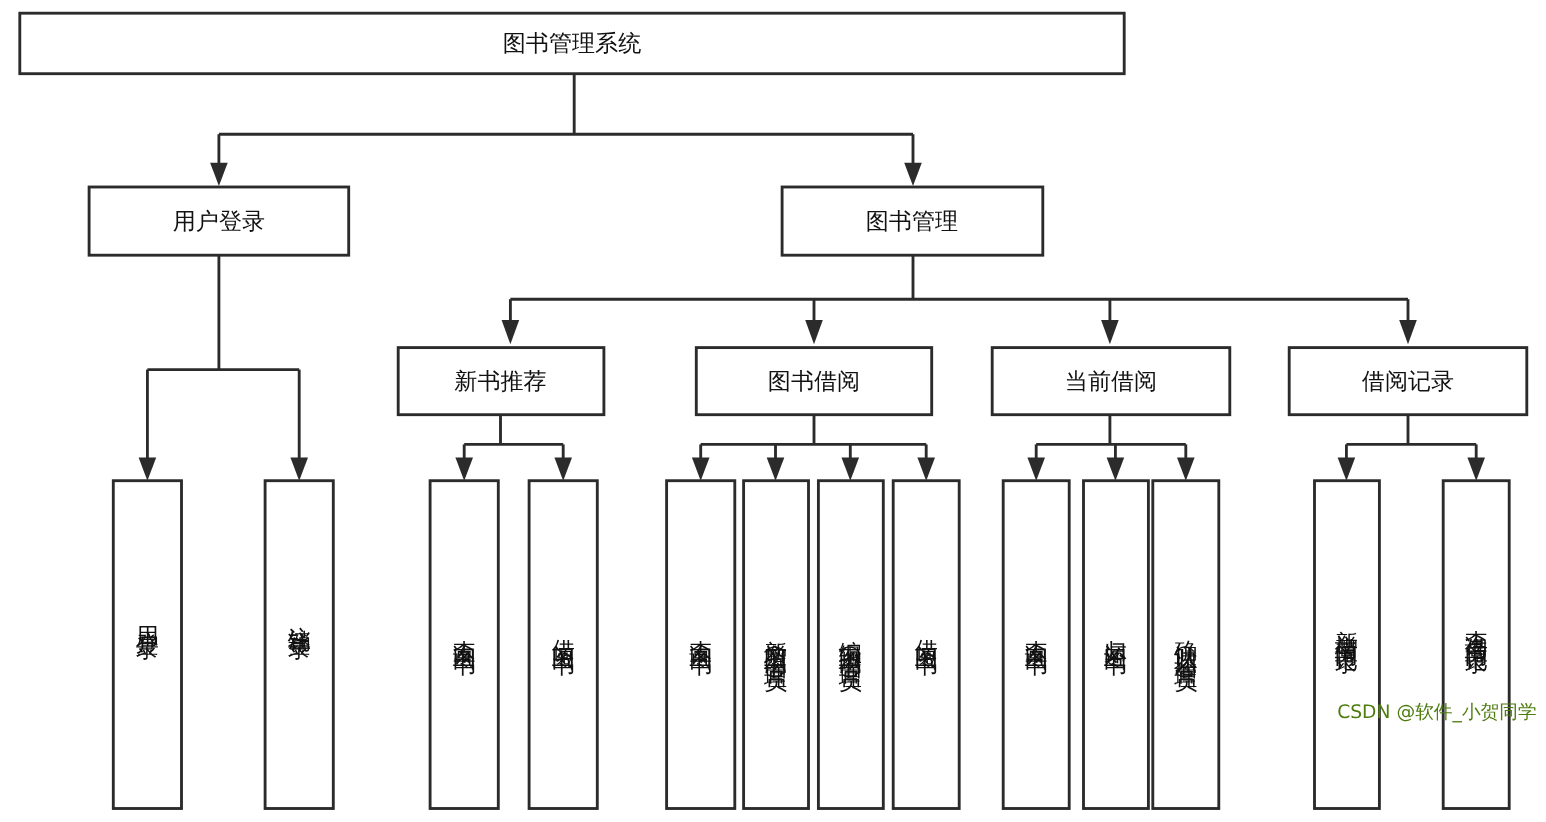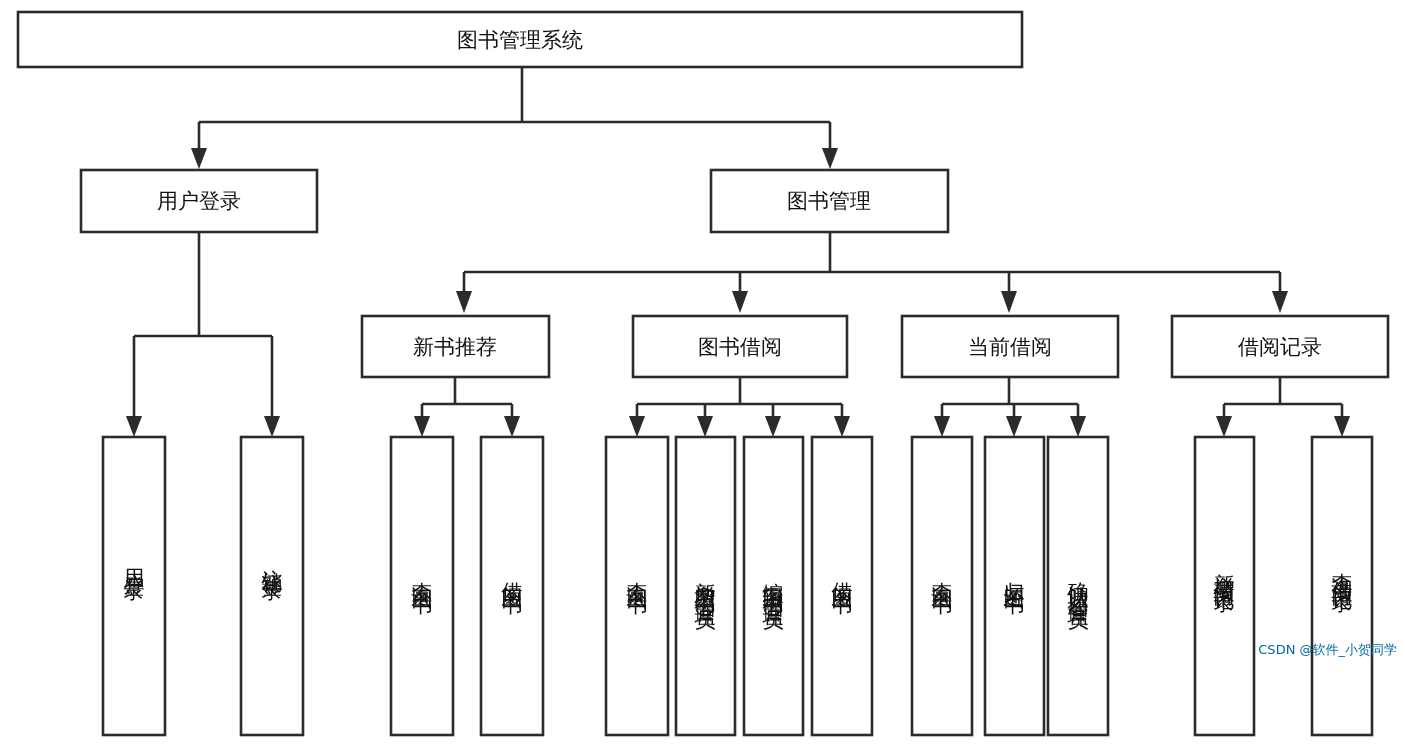--- a/index.html
+++ b/index.html
@@ -55,22 +55,22 @@
     glyph-orientation-vertical: 0;
     letter-spacing: 4px;
     text-anchor: middle;
     dominant-baseline: central;
   }
   .watermark {
     position: absolute;
     right: 8px;
     bottom: 4px;
     font-family: "DejaVu Sans", "Liberation Sans", sans-serif;
-    font-size: 13px;
-    color: #0369a1;
+    font-size: 17px;
+    color: #4d7c0f;
     white-space: nowrap;
     pointer-events: none;
     user-select: none;
   }
 </style>
 </head>
 <body>
 
 <div id="diagram-root">
 

